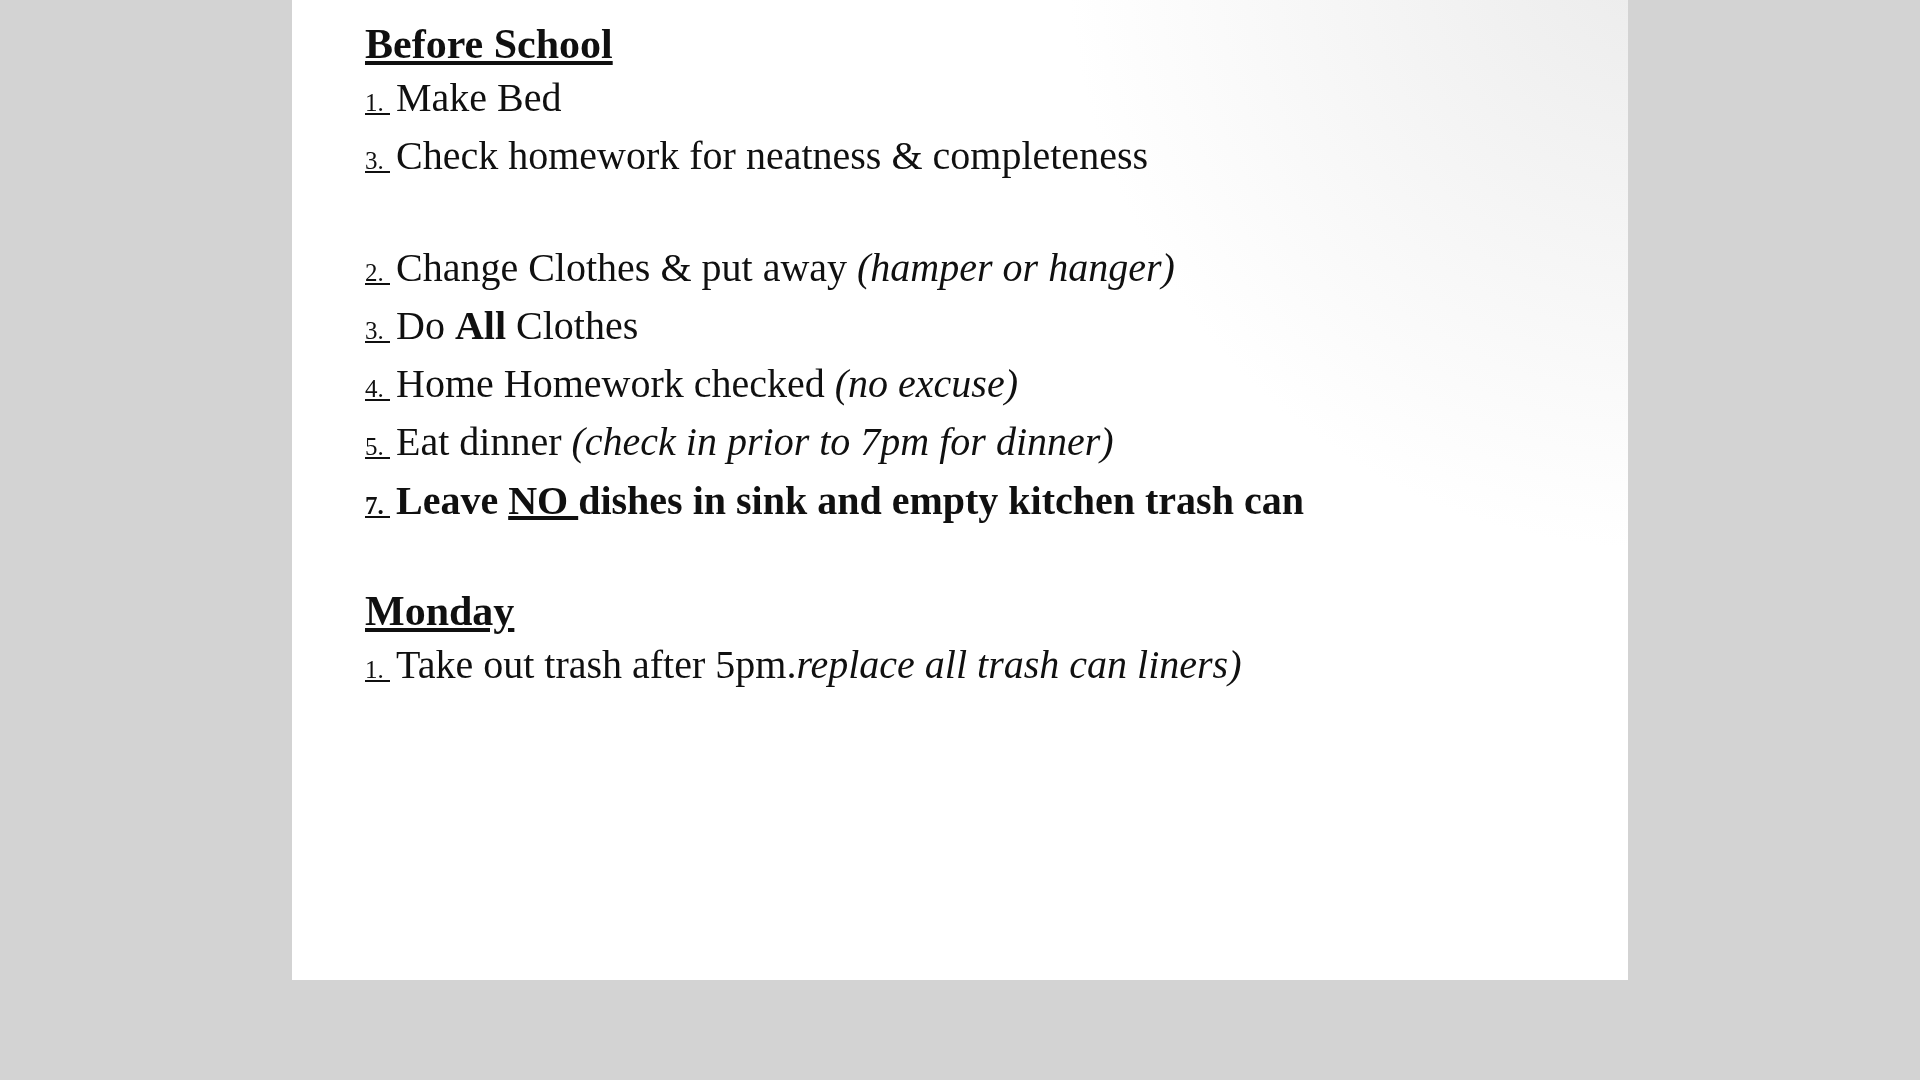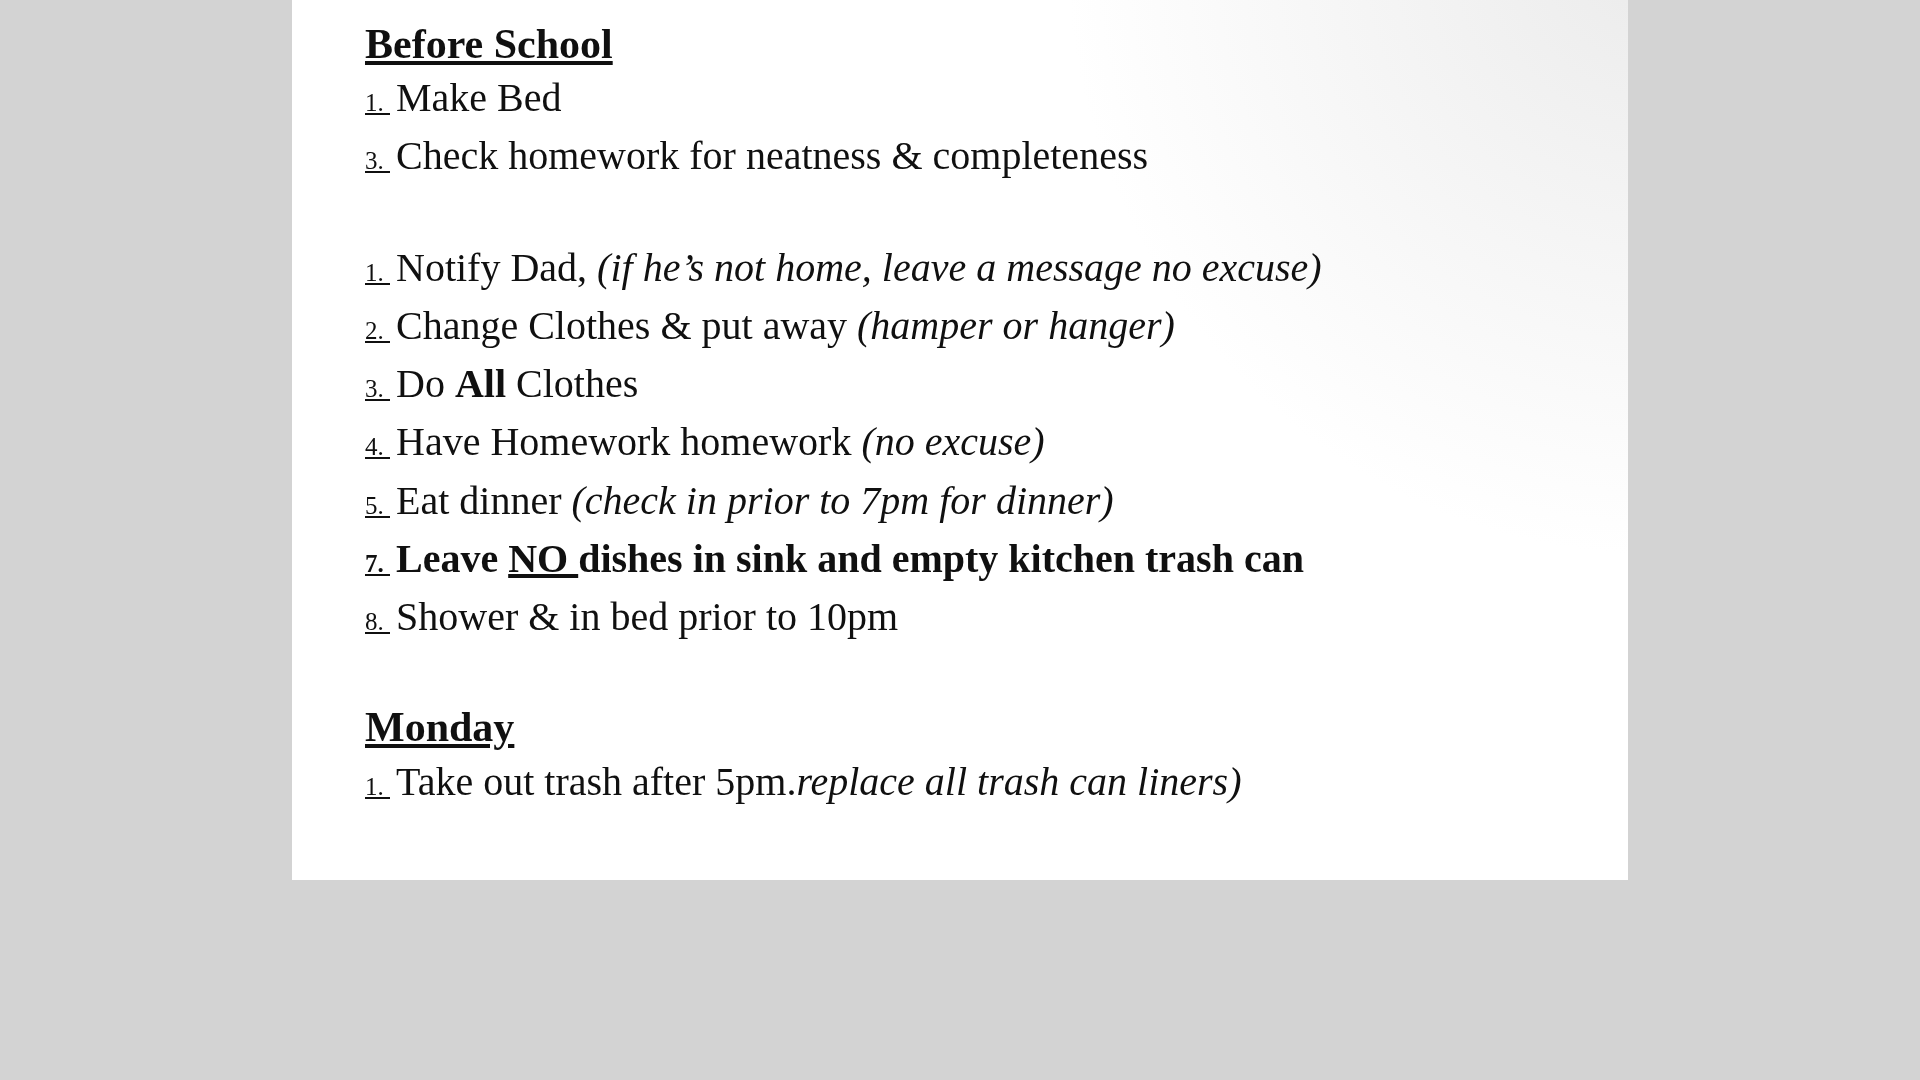--- a/index.html
+++ b/index.html
@@ -20,21 +20,21 @@
     height: 1080px;
     background: #d3d3d3;
   }
   .band-left  { left: 0; width: 292px; }
   .band-right { left: 1628px; width: 292px; }
   .paper {
     position: absolute;
     left: 292px;
     top: 0;
     width: 1336px;
-    height: 880px;
+    height: 980px;
     background-color: #ffffff;
     background-image: radial-gradient(ellipse 950px 980px at 102% -6%,
                       #ebebeb 0%, rgba(255,255,255,0) 62%);
   }
   .doc {
     padding: 18px 20px 0 73px;
     color: #101010;
     font-size: 40px;
     line-height: 53.2px;
   }
@@ -60,25 +60,23 @@
 
 <div class="side-band band-left"></div>
 <div class="side-band band-right"></div>
 
 <div class="paper">
   <div class="doc" id="doc">
       <div class="heading line"><span class="heading-text">Before School</span></div>
       <div class="line"><span class="num">1.&nbsp;</span><span class="r">Make Bed</span></div>
       <div class="line"><span class="num">3.&nbsp;</span><span class="r">Check homework for neatness &amp; completeness</span></div>
       <div class="spacer"></div>
-      <div class="line"><span class="num">1.&nbsp;</span><span class="r">Notify Dad, </span><span class="i">(if he’s not home, leave a message no excuse)</span></div>
       <div class="line"><span class="num">2.&nbsp;</span><span class="r">Change Clothes &amp; put away </span><span class="i">(hamper or hanger)</span></div>
       <div class="line"><span class="num">3.&nbsp;</span><span class="r">Do </span><span class="b">All</span><span class="r"> Clothes</span></div>
-      <div class="line"><span class="num">4.&nbsp;</span><span class="r">Have Homework homework </span><span class="i">(no excuse)</span></div>
+      <div class="line"><span class="num">4.&nbsp;</span><span class="r">Home Homework checked </span><span class="i">(no excuse)</span></div>
       <div class="line"><span class="num">5.&nbsp;</span><span class="r">Eat dinner </span><span class="i">(check in prior to 7pm for dinner)</span></div>
       <div class="line"><span class="num b">7.&nbsp;</span><span class="b">Leave </span><span class="bu">NO&nbsp;</span><span class="b">dishes in sink and empty kitchen trash can</span></div>
-      <div class="line"><span class="num">8.&nbsp;</span><span class="r">Shower &amp; in bed prior to 10pm</span></div>
       <div class="spacer"></div>
       <div class="heading line"><span class="heading-text">Monday</span></div>
       <div class="line"><span class="num">1.&nbsp;</span><span class="r">Take out trash after 5pm.</span><span class="i">replace all trash can liners)</span></div>
       <div class="spacer"></div>
     </div>
 </div>
 
 </body></html>

